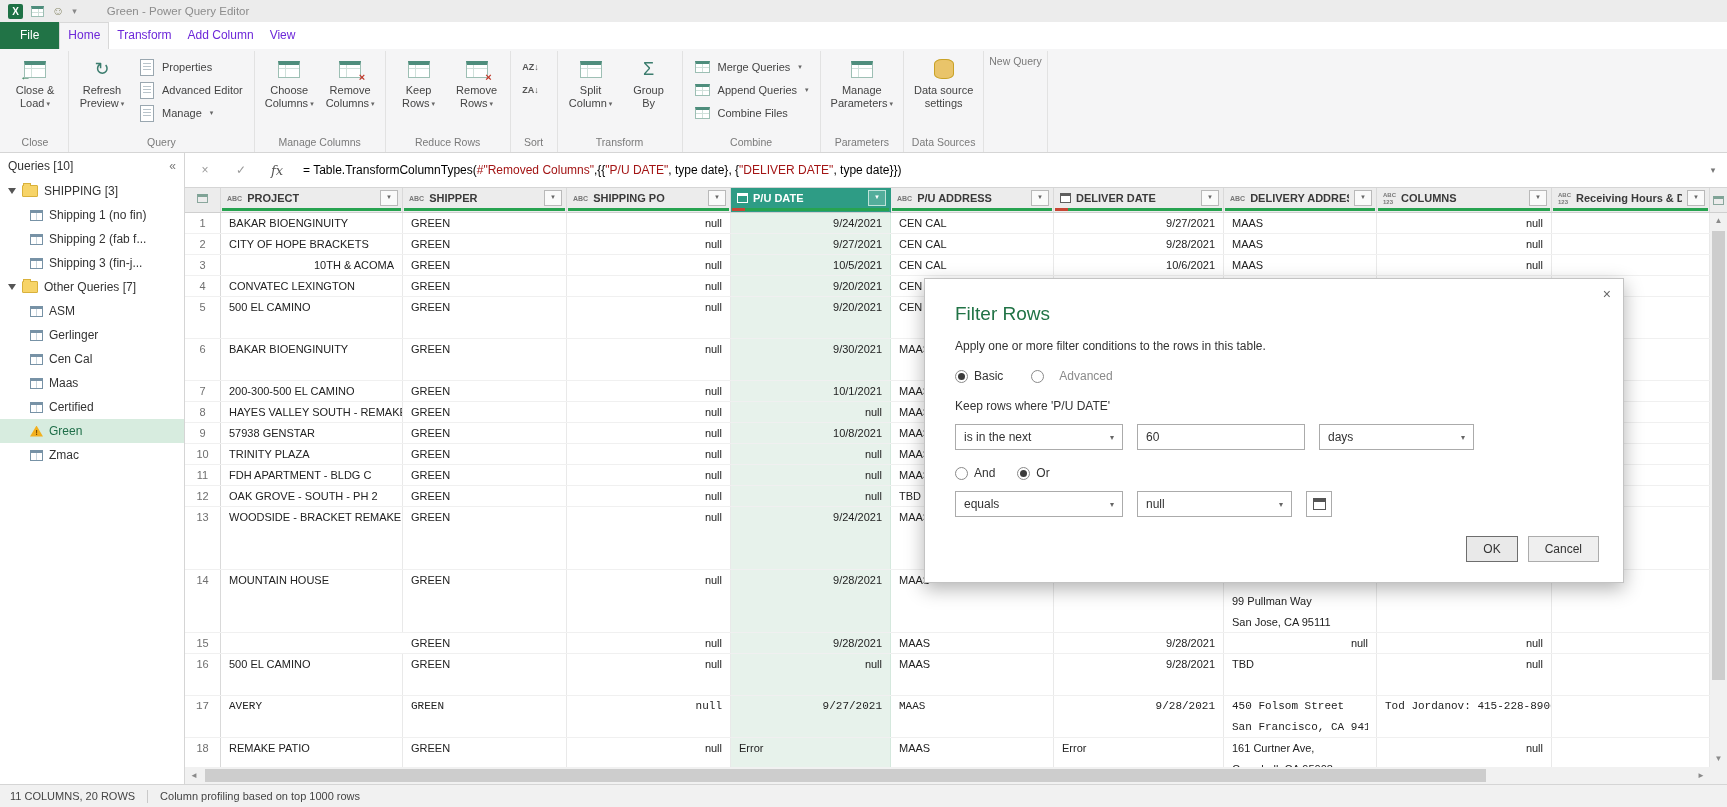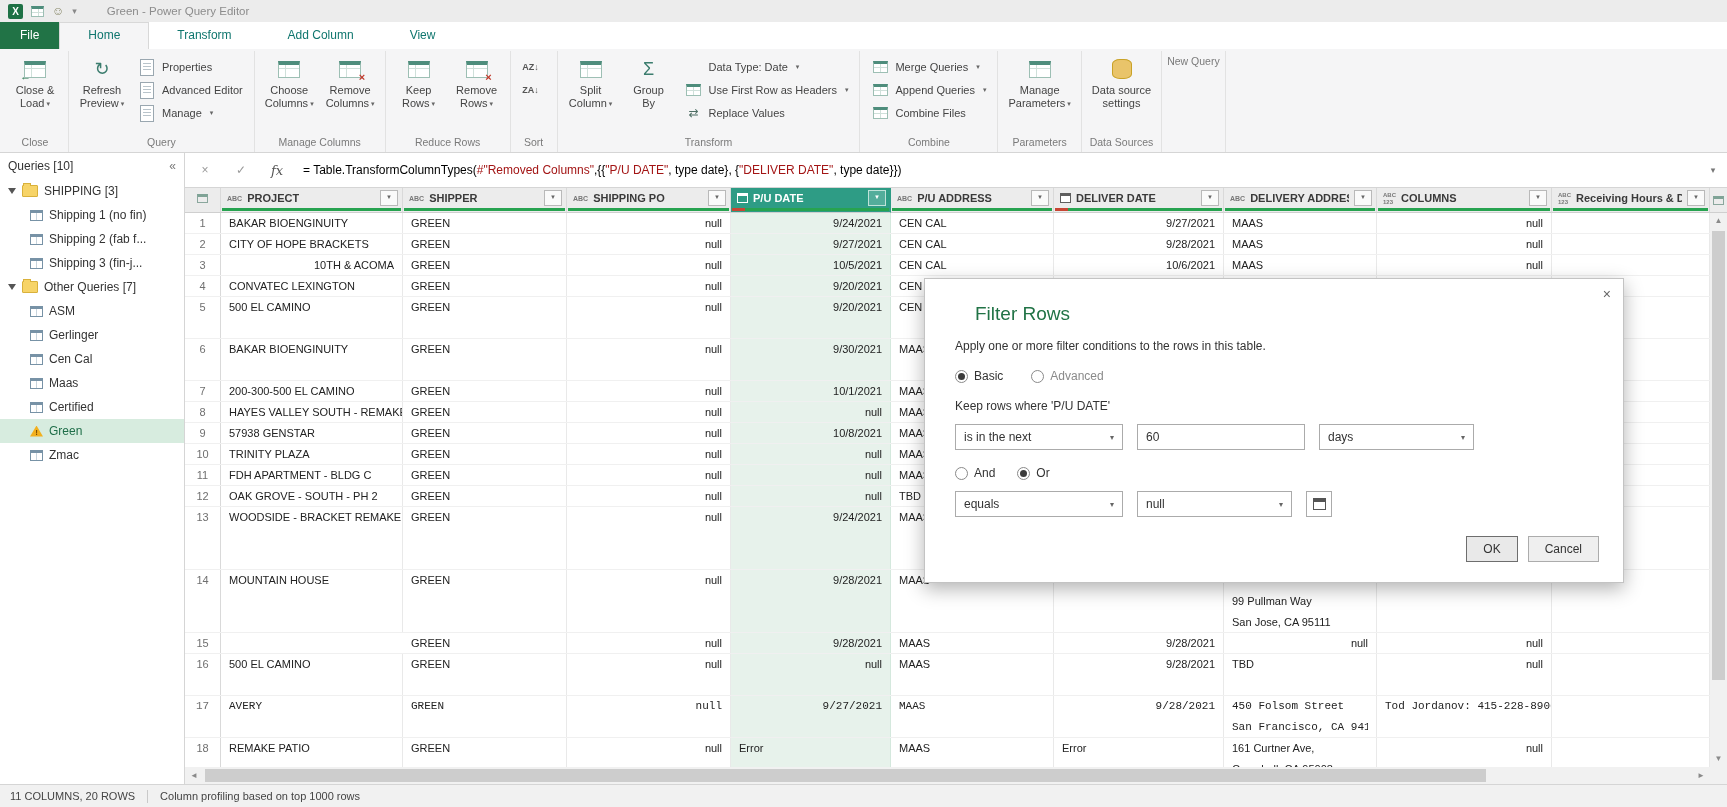--- a/index.html
+++ b/index.html
@@ -9,21 +9,21 @@
   
   .titlebar{height:22px;background:#ECECEC;display:flex;align-items:center;gap:8px;padding:0 8px;flex:none;}
   .xl-ico{width:15px;height:15px;background:#1E7145;border-radius:2px;color:#fff;
           font:700 10px/15px "Liberation Sans",sans-serif;text-align:center;flex:none;}
   .tb-glyph{color:#8a8a6a;font-size:12px;line-height:22px;}
   .tb-glyph.sm{font-size:9px;color:#888;}
   .tb-title{color:#8C8C8C;font-size:11.5px;margin-left:22px;white-space:nowrap;}
 
   
   .tabsrow{height:27px;background:#FFFFFF;display:flex;align-items:stretch;flex:none;}
-  .tab{padding:0 28px;line-height:27px;font-size:12px;color:#0f766e;white-space:nowrap;}
+  .tab{padding:0 8px;line-height:27px;font-size:12px;color:#6d28d9;white-space:nowrap;}
   .tab.file{background:#217346;color:#fff;padding:0 20px;}
   .tab.active{background:#F5F5F6;border:1px solid #D8D8D8;border-bottom:none;line-height:25px;}
 
   
   .ribbon{height:104px;background:#F5F5F6;border-bottom:1px solid #D5D5D5;display:flex;
           align-items:stretch;padding:2px 2px 0 2px;box-sizing:border-box;flex:none;}
   .rib-group{display:flex;flex-direction:column;border-right:1px solid #E2E2E2;padding:2px 5px 0 5px;}
   .rib-items{flex:1;display:flex;align-items:flex-start;gap:2px;}
   .rib-label{height:18px;font-size:10.5px;color:#7A7A7A;text-align:center;line-height:16px;white-space:nowrap;}
   .btn-big{display:flex;flex-direction:column;align-items:center;gap:4px;padding:5px 5px 0 5px;
@@ -122,27 +122,27 @@
   .hs-corner{width:17px;height:17px;background:#F1F1F1;flex:none;}
 
   
   .statusbar{height:22px;flex:none;background:#F1F1F1;border-top:1px solid #D5D5D5;display:flex;align-items:center;gap:12px;padding:0 10px;font-size:11px;color:#444;}
   .sdiv{width:1px;height:13px;background:#C9C9C9;}
 
   
   .dialog{position:absolute;left:924px;top:278px;width:700px;height:305px;background:#fff;border:1px solid #C3C3C3;
           box-shadow:0 6px 18px rgba(0,0,0,.3);z-index:10;padding:0 30px;box-sizing:border-box;}
   .dlg-close{position:absolute;top:8px;right:12px;color:#666;font-size:14px;line-height:14px;}
-  .dlg-title{margin-top:24px;font-size:19px;color:#217346;font-weight:400;margin-left:20px;}
+  .dlg-title{margin-top:24px;font-size:19px;color:#217346;font-weight:400;}
   .dlg-sub{margin-top:14px;font-size:12px;color:#333;}
   .radio-row{margin-top:16px;display:flex;gap:28px;align-items:center;font-size:12px;color:#333;}
   .radio-row .opt{display:flex;align-items:center;}
   .radio{width:13px;height:13px;border:1px solid #8A8A8A;border-radius:50%;position:relative;margin-right:6px;background:#fff;flex:none;box-sizing:border-box;}
   .radio.on::after{content:"";position:absolute;inset:2px;background:#3B3B3B;border-radius:50%;}
-  .lbl-dim{color:#8a8a8a;}
+  .lbl-dim{color:#8a8a8a;margin-left:9px;}
   .keep-text{margin-top:16px;font-size:12px;color:#333;}
   .ctl-row{margin-top:11px;display:flex;gap:14px;align-items:center;}
   .dsel{width:168px;height:26px;border:1px solid #ABABAB;display:flex;align-items:center;justify-content:space-between;
         padding:0 8px;font-size:12px;color:#333;background:#fff;box-sizing:border-box;}
   .chev{color:#666;font-size:8px;}
   .inp{width:168px;height:26px;border:1px solid #ABABAB;font-size:12px;padding:0 8px;box-sizing:border-box;color:#333;
        font-family:"Liberation Sans",sans-serif;background:#fff;}
   .cal-btn{width:26px;height:26px;border:1px solid #ABABAB;background:#fff;display:flex;align-items:center;justify-content:center;box-sizing:border-box;}
   .cal-glyph{width:13px;height:12px;border:1px solid #555;border-top:4px solid #555;box-sizing:border-box;}
   .dlg-buttons{position:absolute;right:24px;bottom:20px;display:flex;gap:10px;}
@@ -284,40 +284,20 @@
             </div>
             <div class="lbl">Split
 Column<span class="arr">▾</span></div>
           </div>
           <div class="btn-big">
             <div class="ico-slot">
               <span class="glyph">Σ</span>
             </div>
             <div class="lbl">Group
 By</div>
-          </div>
-          <div class="stack">
-            <div class="btn-sm">
-              <span class="ico-slot"></span>
-              <span>Data Type: Date</span>
-              <span class="arr">▾</span>
-            </div>
-            <div class="btn-sm">
-              <span class="ico-slot">
-                <span class="tico"></span>
-              </span>
-              <span>Use First Row as Headers</span>
-              <span class="arr">▾</span>
-            </div>
-            <div class="btn-sm">
-              <span class="ico-slot">
-                <span class="glyph sm">⇄</span>
-              </span>
-              <span>Replace Values</span>
-            </div>
           </div>
         </div>
         <div class="rib-label">Transform</div>
       </div>
       <div class="rib-group">
         <div class="rib-items">
           <div class="stack">
             <div class="btn-sm">
               <span class="ico-slot">
                 <span class="tico"></span>

